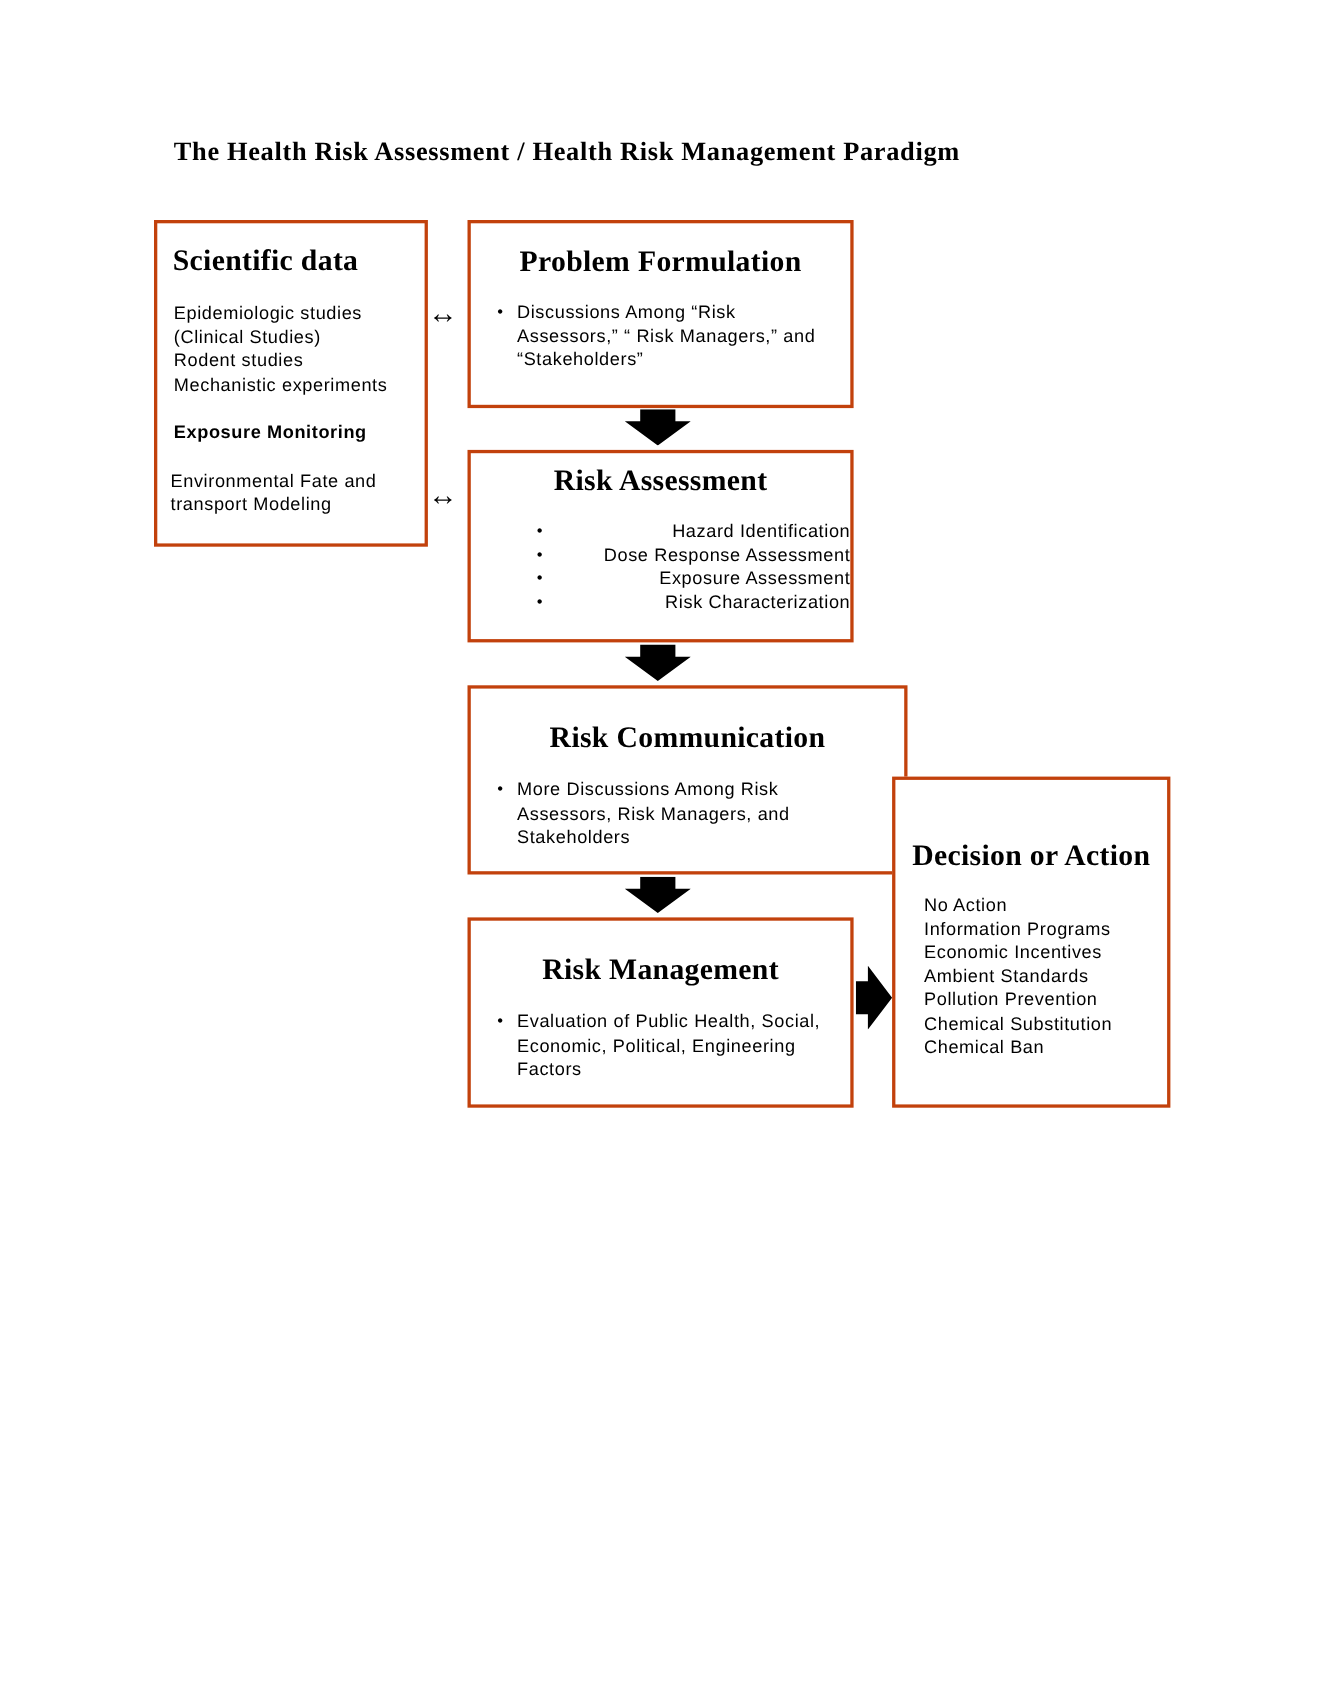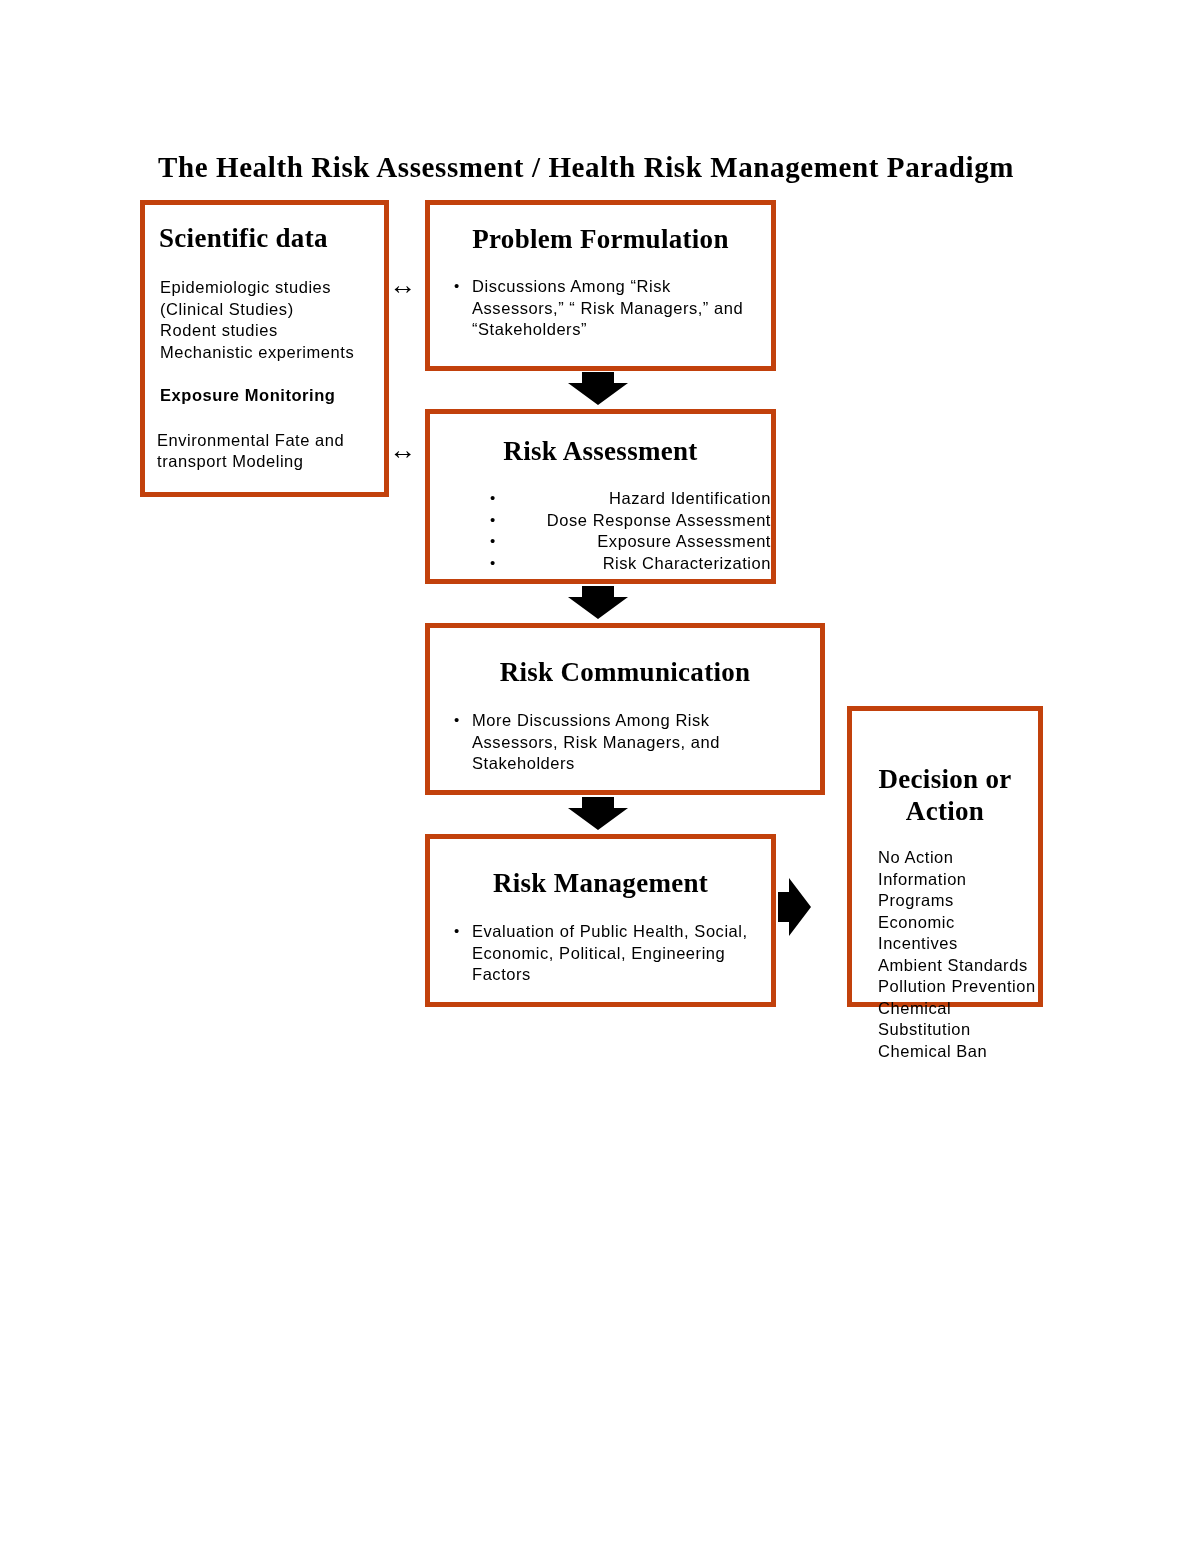--- a/index.html
+++ b/index.html
@@ -17,35 +17,35 @@
     width: 1200px;
     height: 1553px;
     background: #ffffff;
     overflow: hidden;
   }
 
   
   #diagram-title {
     position: absolute;
     left: 158px;
-    top: 150px;
+    top: 121px;
     width: 900px;
     font-family: "Liberation Serif", serif;
     font-weight: bold;
-    font-size: 29px;
+    font-size: 24px;
     letter-spacing: 0.6px;
     line-height: 34px;
     white-space: nowrap;
   }
 
   
   .node-box {
     position: absolute;
     background: #ffffff;
-    border: 5px solid #c2410c;
+    border: 3px solid #c2410c;
     box-sizing: border-box;
   }
   .node-heading {
     font-family: "Liberation Serif", serif;
     font-weight: bold;
     font-size: 27px;
     line-height: 32px;
     text-align: center;
     letter-spacing: 0.3px;
   }
@@ -139,21 +139,21 @@
     margin: 21px 22px 0 22px;
   }
 
   #box-risk-assessment {
     left: 425px;
     top: 409px;
     width: 351px;
     height: 175px;
   }
   #box-risk-assessment .node-heading {
-    margin: 21px 0 0 0;
+    margin: 8px 0 0 0;
   }
   #box-risk-assessment .bullet-list {
     margin: 21px 0 0 58px;
     text-align: right;
   }
 
   #box-risk-communication {
     left: 425px;
     top: 623px;
     width: 400px;
@@ -175,23 +175,22 @@
   #box-risk-management .node-heading {
     margin: 28px 0 0 0;
   }
   #box-risk-management .para-bullet {
     margin: 22px 16px 0 22px;
   }
 
   #box-decision-action {
     left: 811px;
     top: 706px;
-    width: 196px;
+    width: 253px;
     height: 301px;
-    margin-left: 36px;
   }
   #box-decision-action .node-heading {
     margin: 52px 0 0 0;
   }
   #box-decision-action .body-list {
     margin: 20px 0 0 26px;
   }
 
   
   .down-arrow {

